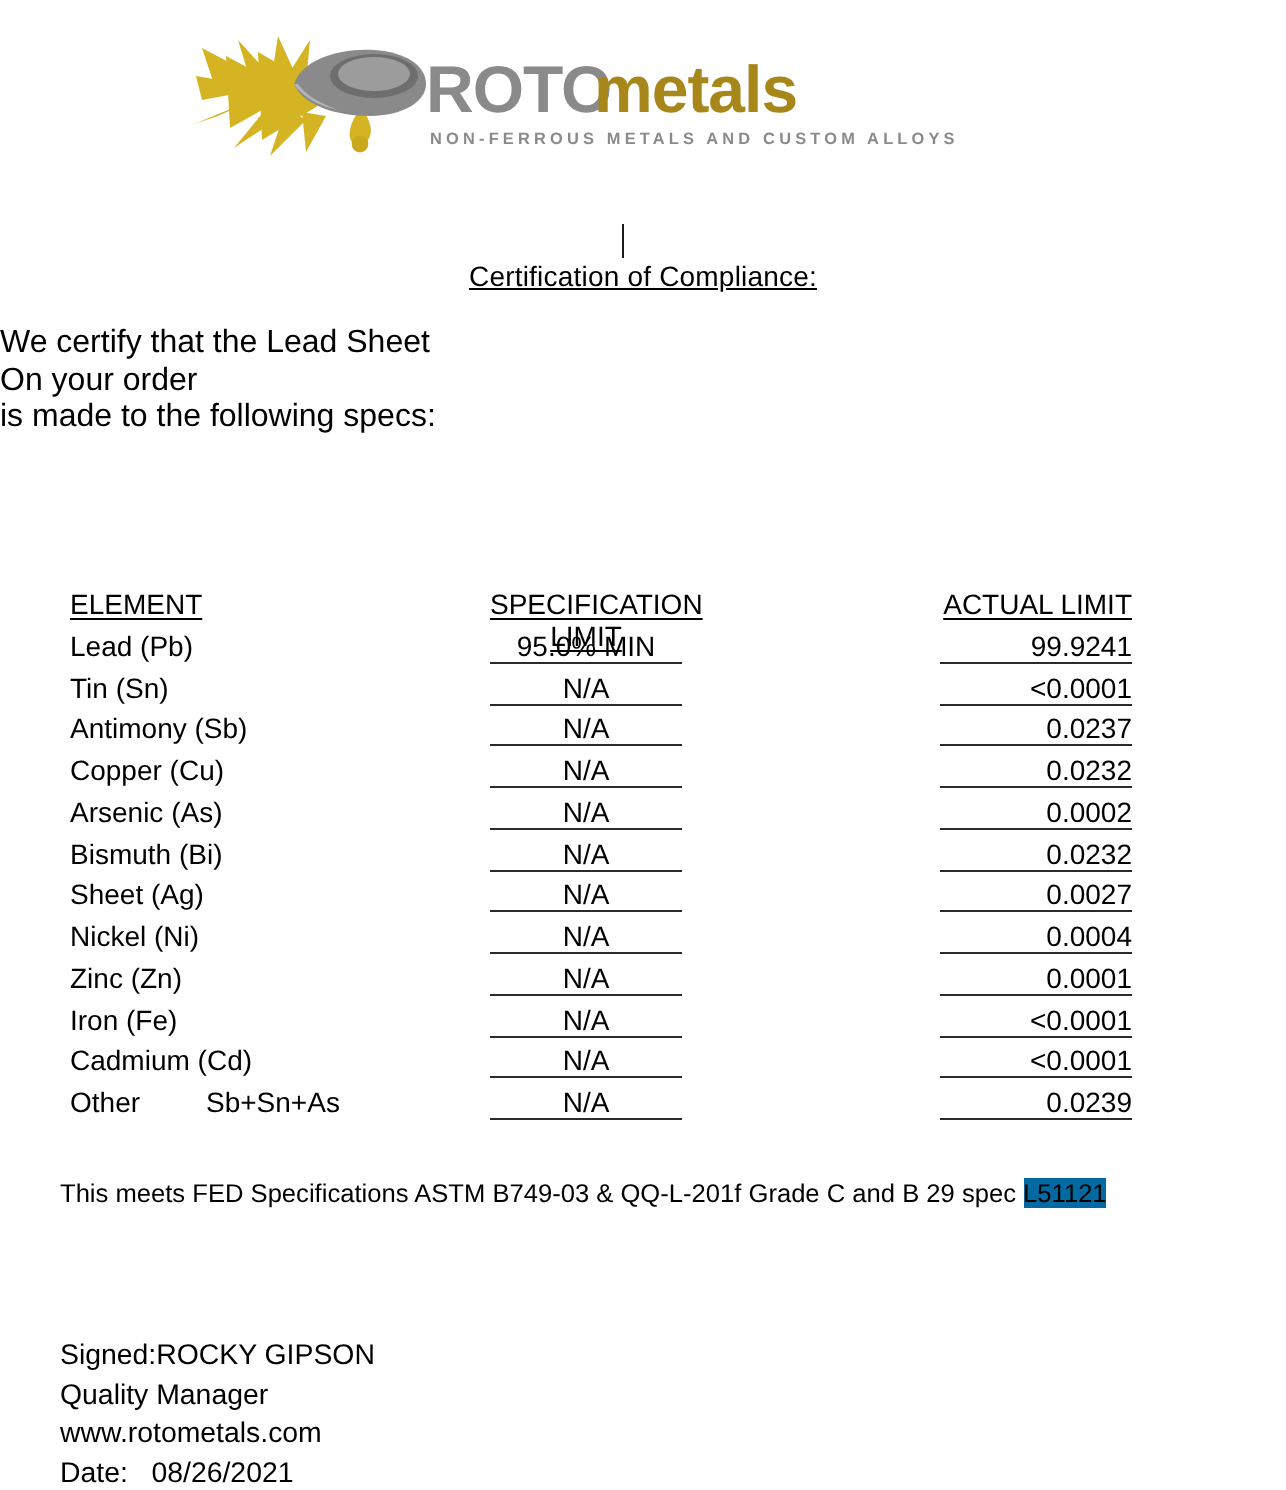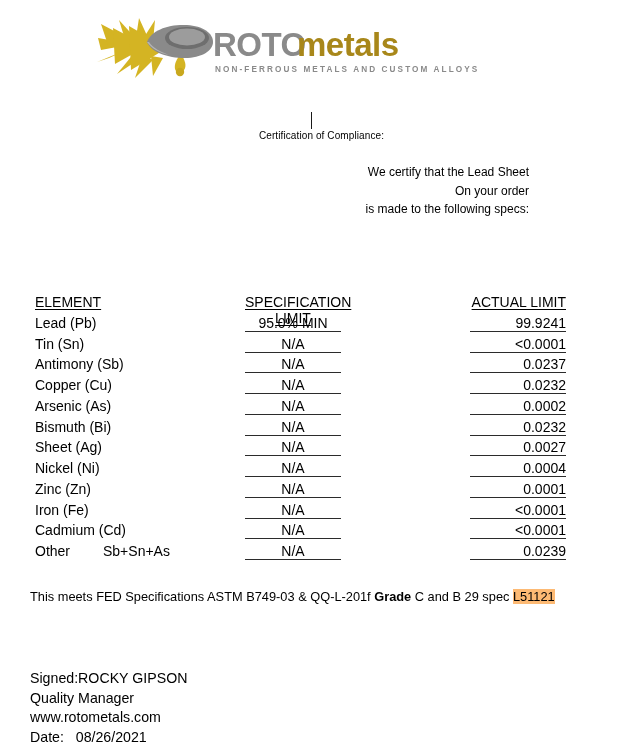--- a/index.html
+++ b/index.html
@@ -50,30 +50,31 @@
     width: 1px;
     height: 17px;
     background: #1a1a1a;
   }
   .cert-title {
     position: absolute;
     left: 0;
     top: 130px;
     width: 643px;
     text-align: center;
-    font-size: 10px;
+    font-size: 14px;
     letter-spacing: 0.1px;
+    text-decoration: underline;
   }
   .cert-lines {
     position: absolute;
     left: 0;
     top: 163px;
     width: 529px;
-    text-align: right;
-    font-size: 12px;
+    text-align: left;
+    font-size: 16px;
     line-height: 18.5px;
   }
   .cert-lines div { white-space: pre; }
 
   
   .spec-table {
     position: absolute;
     left: 0;
     top: 294px;
     width: 643px;
@@ -124,22 +125,22 @@
   }
 
   
   .fed-line {
     position: absolute;
     left: 30px;
     top: 589px;
     font-size: 12.8px;
     white-space: pre;
   }
-  .fed-line .b { font-weight: bold; margin-top: 36px; }
-  .fed-line .hl { background: #fdba74; }
+  .fed-line .b { font-weight: normal; margin-top: 36px; }
+  .fed-line .hl { background: #0369a1; }
 
   
   .sign-block {
     position: absolute;
     left: 30px;
     top: 669px;
     font-size: 14.2px;
     line-height: 19.5px;
   }
   .sign-block div { white-space: pre; }

